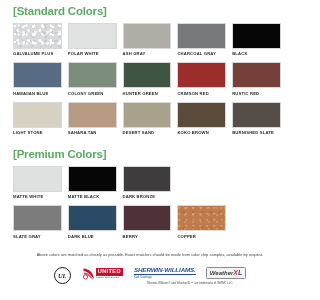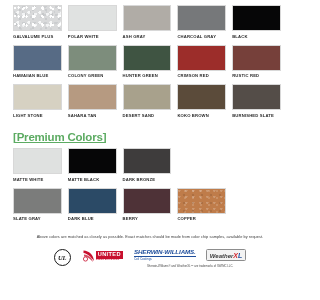--- a/index.html
+++ b/index.html
@@ -24,21 +24,21 @@
   .section-heading {
     font-size: 11.5px;
     font-weight: bold;
     color: #5cab62;
     letter-spacing: -0.2px;
     line-height: 1;
     margin: 0;
     padding: 0;
   }
   #standard-heading { padding-top: 6px; }
-  #premium-heading  { padding-top: 8px; text-decoration: underline; }
+  #premium-heading  { padding-top: 8px; }
 
   .swatch-grid {
     display: flex;
     flex-wrap: wrap;
     gap: 0;
     margin-top: 5px;
   }
   .swatch-cell {
     width: 20%;
     box-sizing: border-box;
@@ -138,20 +138,21 @@
 
   .right-logos { display: flex; flex-direction: column; align-items: center; }
   .logo-row-inner { display: flex; align-items: center; gap: 10px; }
   .trademark-note { font-size: 2.8px; color: #4a4a4a; margin-top: 2.5px; text-align: center; }
 </style>
 </head>
 <body>
 
 <div class="page">
 
+  <h2 class="section-heading" id="standard-heading" style="color: rgb(92, 171, 98);">[Standard Colors]</h2>
 
   <div class="swatch-grid">
     <div class="swatch-cell">
       <div class="swatch-chip galvalume" style="background-color: rgb(217, 218, 219);"></div>
       <div class="swatch-label">GALVALUME PLUS</div>
     </div>
     <div class="swatch-cell">
       <div class="swatch-chip" id="c0-1" style="background-color: rgb(224, 226, 225);"></div>
       <div class="swatch-label">POLAR WHITE</div>
     </div>

